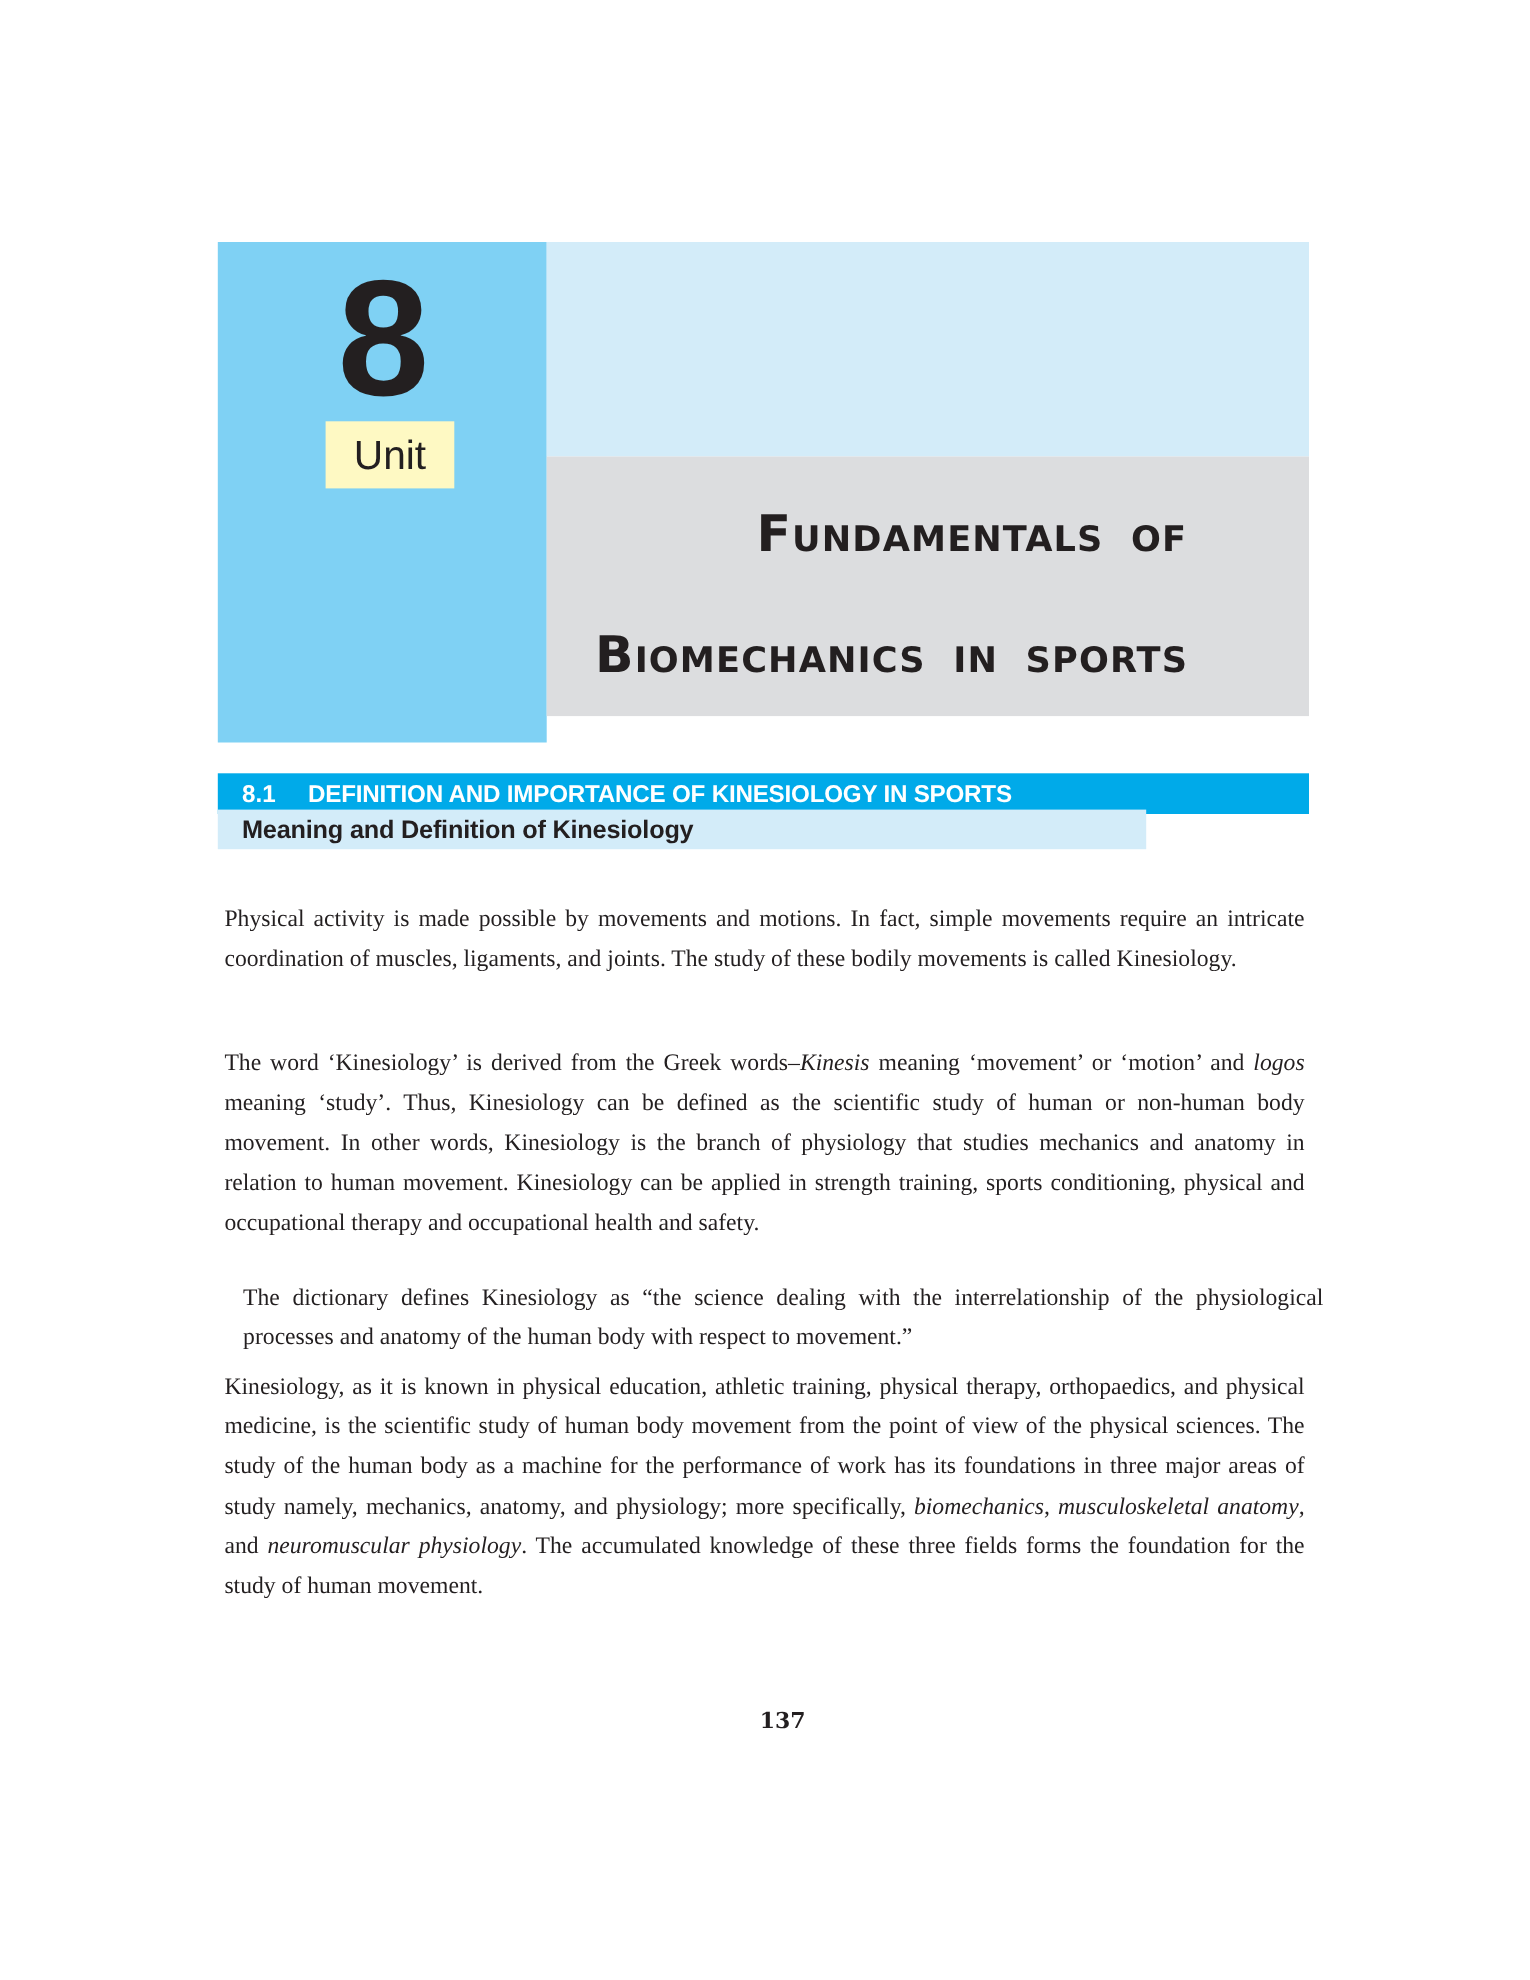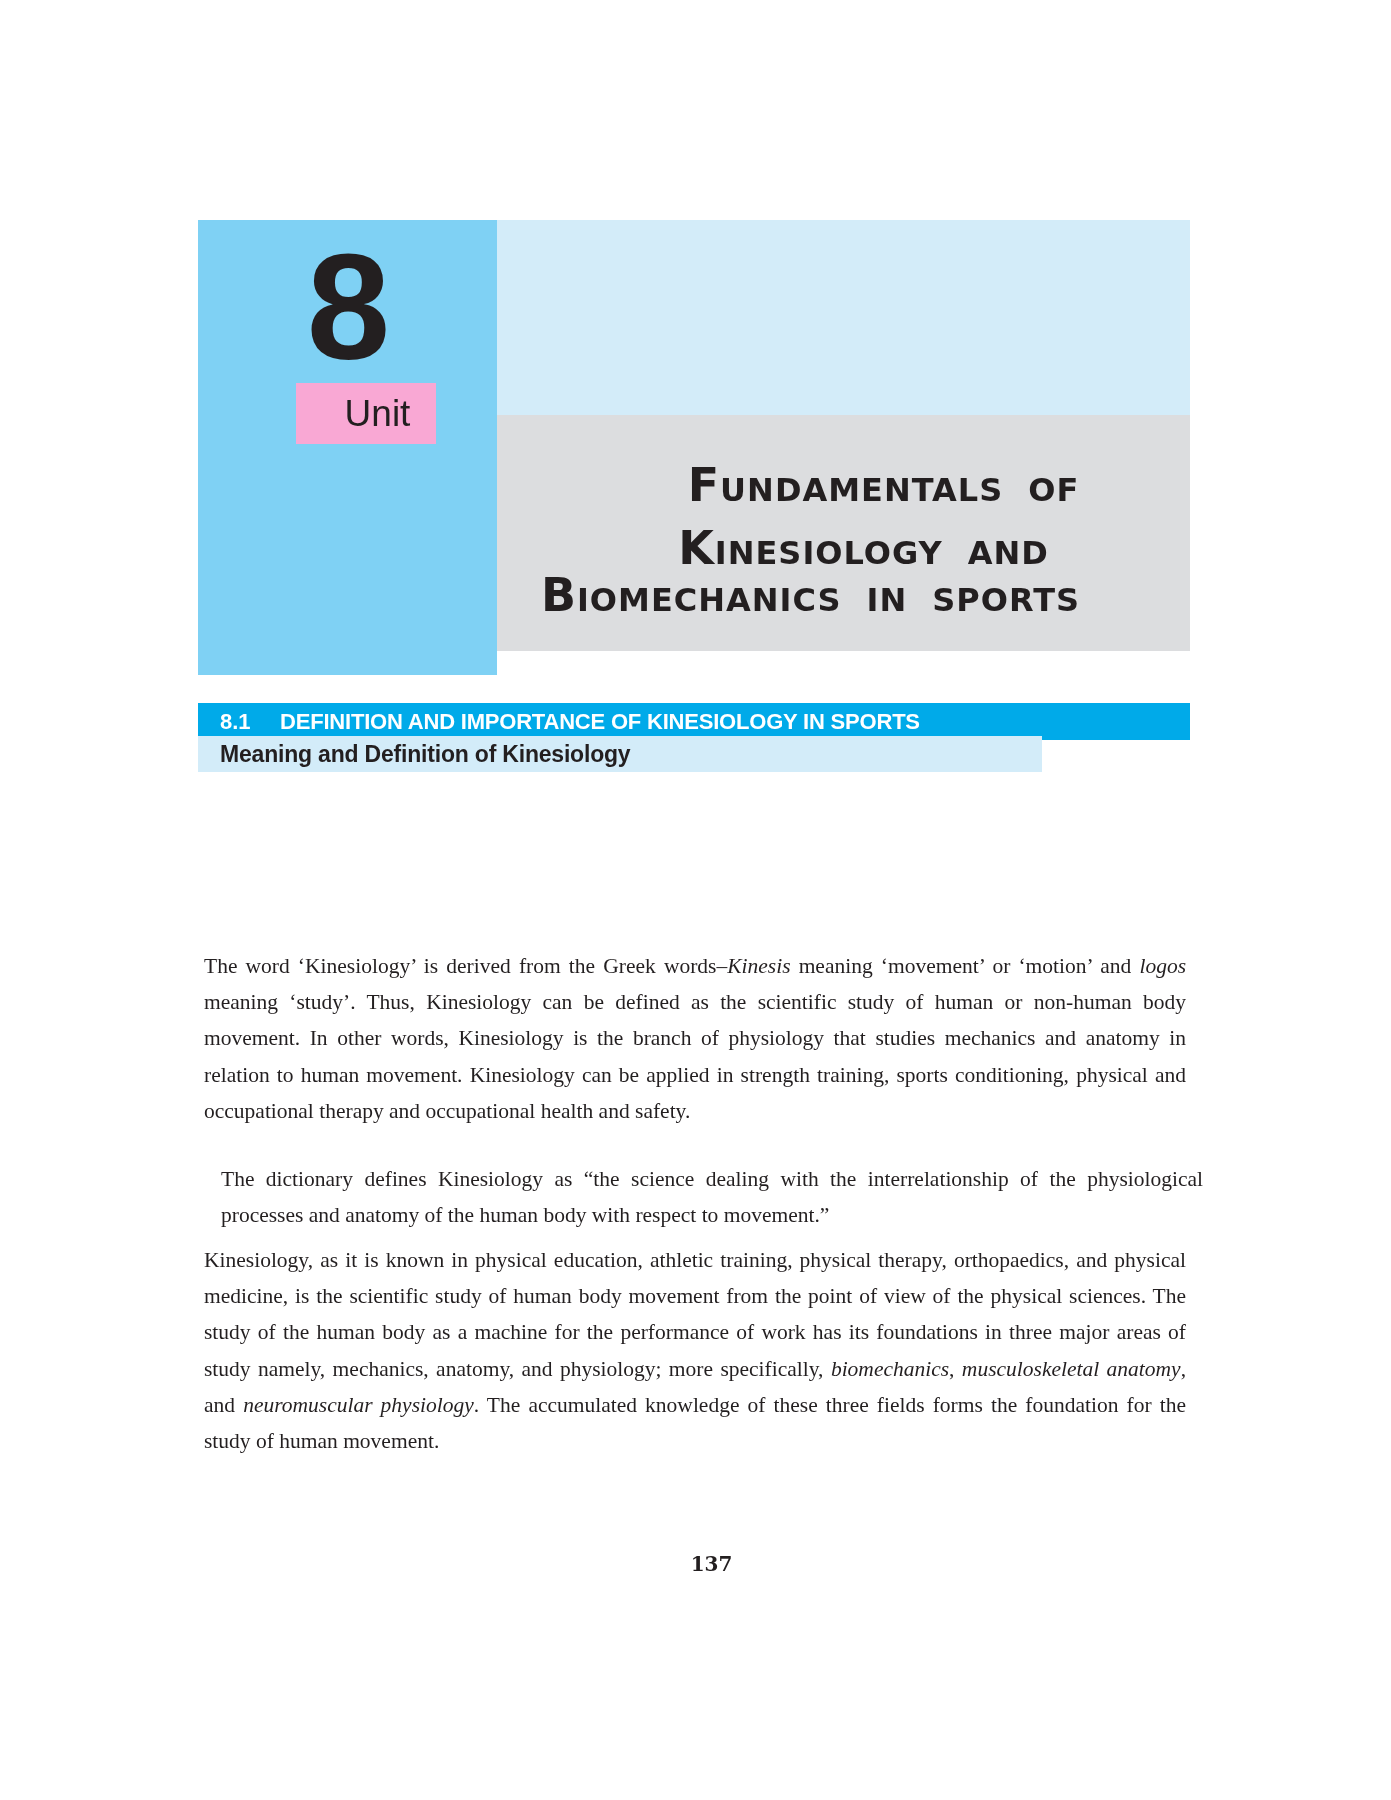--- a/index.html
+++ b/index.html
@@ -2,22 +2,22 @@
 <html><head>
 <meta charset="utf-8">
 <style>
   html, body { margin:0; padding:0; background:#ffffff; }
   body { width:1391px; height:1800px; position:relative; overflow:hidden; }
   .page { position:absolute; left:0; top:0; width:1391px; height:1800px; }
 
   .unit-col { position:absolute; left:198px; top:220px; width:299px; height:455px; background:#7fd1f4; }
   .unit-number { position:absolute; left:0; top:12px; width:100%; text-align:center;
     font-family:"Liberation Sans", sans-serif; font-weight:bold; font-size:150px; line-height:150px; color:#231f20; letter-spacing:-2px; }
-  .unit-label { position:absolute; left:98px; top:163px; width:117px; height:61px; background:#f9a8d4;
-    font-family:"Liberation Sans", sans-serif; font-size:37px; line-height:61px; text-align:center; color:#231f20;padding-left:23px; }
+  .unit-label { position:absolute; left:98px; top:163px; width:117px; height:61px; background:#fef9c3;
+    font-family:"Liberation Sans", sans-serif; font-size:37px; line-height:61px; text-align:center; color:#231f20; }
 
   .title-top { position:absolute; left:497px; top:220px; width:693px; height:195px; background:#d3ecf9; }
   .title-box { position:absolute; left:497px; top:415px; width:693px; height:236px; background:#dcdddf; }
   .title-line { position:absolute; left:0; width:100%; text-align:center;
     font-family:"DejaVu Sans", sans-serif; font-weight:bold; color:#231f20; font-variant:small-caps;
     font-size:46px; line-height:50px; letter-spacing:1px; word-spacing:8px; }
   .tl1 { top:45px; left:40px; }
   .tl2 { top:108px; left:20px; }
   .tl3 { top:155px; left:-33px; }
 
@@ -48,33 +48,33 @@
 <div class="page">
 
   <div class="unit-col">
     <div class="unit-number">8</div>
     <div class="unit-label">Unit</div>
   </div>
 
   <div class="title-top"></div>
   <div class="title-box">
     <div class="title-line tl1">Fundamentals of</div>
-    <div class="title-line tl2">Kinesiology and</div>
     <div class="title-line tl3">Biomechanics in sports</div>
   </div>
 
   <div class="section-bar">
     <span class="section-num">8.1</span>
     <span class="section-title">DEFINITION AND IMPORTANCE OF KINESIOLOGY IN SPORTS</span>
   </div>
 
   <div class="sub-bar">
     <span class="sub-title">Meaning and Definition of Kinesiology</span>
   </div>
 
+  <p class="body p1">Physical activity is made possible by movements and motions. In fact, simple movements require an intricate coordination of muscles, ligaments, and joints. The study of these bodily movements is called Kinesiology.</p>
 
   <p class="body p2"><span>The word ‘Kinesiology’ is derived from the Greek words–</span><i>Kinesis</i><span> meaning ‘movement’ or ‘motion’ and </span><i>logos</i><span> meaning ‘study’. Thus, Kinesiology can be defined as the scientific study of human or non-human body movement. In other words, Kinesiology is the branch of physiology that studies mechanics and anatomy in relation to human movement. Kinesiology can be applied in strength training, sports conditioning, physical and occupational therapy and occupational health and safety.</span></p>
 
   <p class="body p3">The dictionary defines Kinesiology as “the science dealing with the interrelationship of the physiological processes and anatomy of the human body with respect to movement.”</p>
 
   <p class="body p4"><span>Kinesiology, as it is known in physical education, athletic training, physical therapy, orthopaedics, and physical medicine, is the scientific study of human body movement from the point of view of the physical sciences. The study of the human body as a machine for the performance of work has its foundations in three major areas of study namely, mechanics, anatomy, and physiology; more specifically, </span><i>biomechanics</i><span>, </span><i>musculoskeletal anatomy</i><span>, and </span><i>neuromuscular physiology</i><span>. The accumulated knowledge of these three fields forms the foundation for the study of human movement.</span></p>
 
   <div class="page-number">137</div>
 </div>
 

